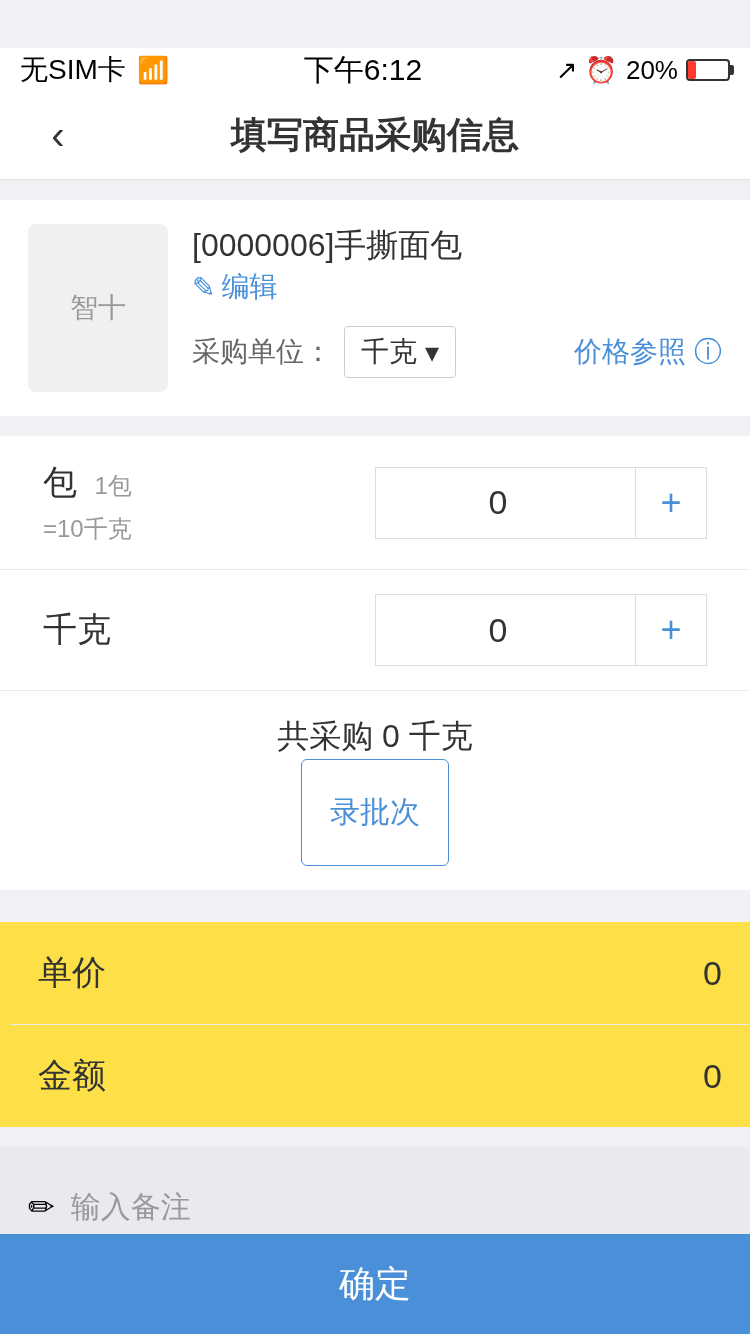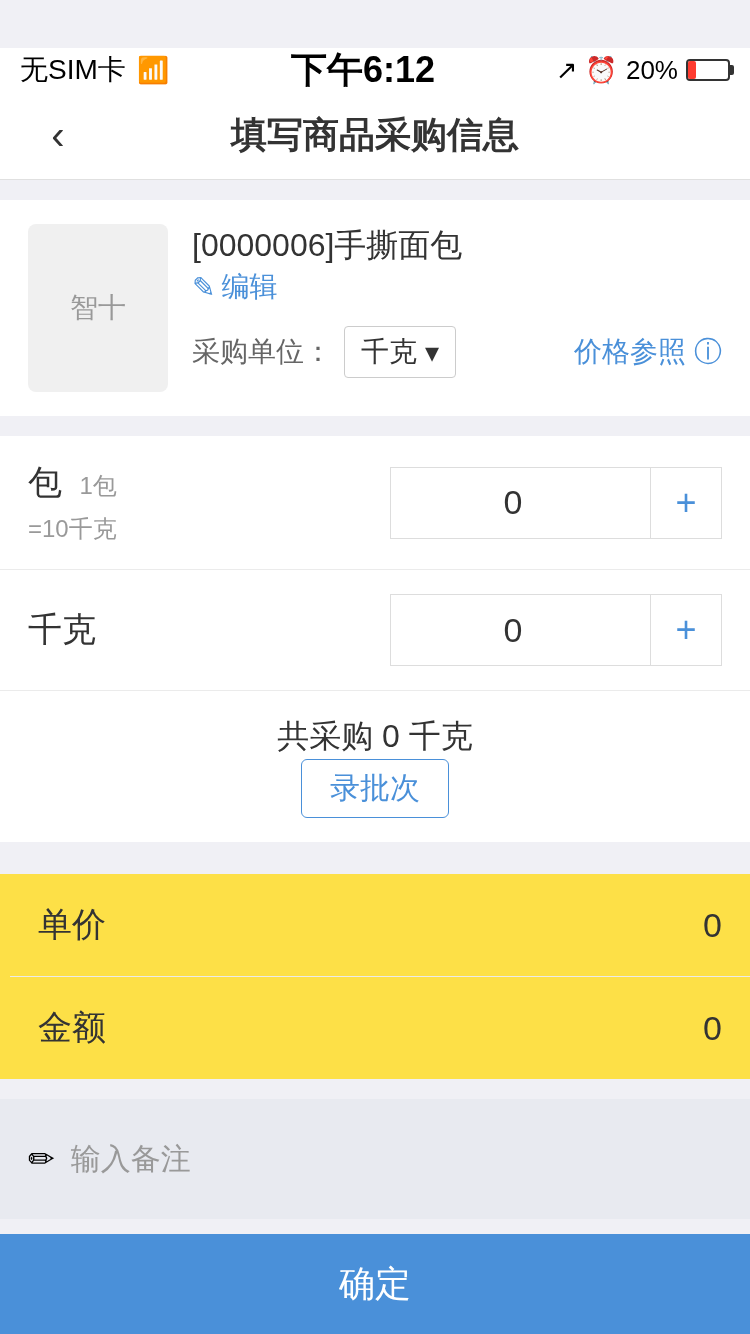--- a/index.html
+++ b/index.html
@@ -18,21 +18,21 @@
       height: 44px;
       display: flex;
       align-items: center;
       justify-content: space-between;
       padding: 0 20px;
       font-size: 28px;
       font-weight: 500;
       margin-top: 48px;
     }
     .status-left { display: flex; align-items: center; gap: 12px; }
-    .status-center { font-size: 36px; font-weight: 700; }
+    .status-center { font-size: 30px; font-weight: 400; }
     .status-right { display: flex; align-items: center; gap: 8px; font-size: 26px; }
     .battery {
       width: 44px; height: 22px; border: 2px solid #333; border-radius: 4px;
       position: relative; display: flex; align-items: center;
     }
     .battery::after {
       content: ''; position: absolute; right: -6px; top: 50%; transform: translateY(-50%);
       width: 4px; height: 10px; background: #333; border-radius: 0 2px 2px 0;
     }
     .battery-fill {
@@ -86,21 +86,21 @@
     }
     .price-ref { color: #4a90d9; font-size: 28px; margin-left: auto; display: flex; align-items: center; gap: 8px; cursor: pointer; }
 
     
     .section-divider { height: 20px; background: #f0f0f5; }
 
     
     .input-section { background: #fff; }
     .input-row {
       display: flex; align-items: center;
-      padding: 24px 28px;
+      padding: 24px 43px;
       border-bottom: 1px solid #ebebeb;
     }
     .input-label { font-size: 34px; color: #333; width: 120px; }
     .input-sublabel { font-size: 24px; color: #999; margin-left: 8px; }
     .input-control { margin-left: auto; display: flex; align-items: center; gap: 0; }
     .number-input {
       width: 260px; height: 72px;
       border: 1px solid #ddd; border-right: none;
       text-align: center; font-size: 34px; color: #333;
       outline: none; background: #fff;
@@ -115,21 +115,21 @@
     
     .total-row {
       background: #fff;
       display: flex; align-items: center; justify-content: space-between;
       padding: 24px 28px;
       flex-direction: column;
     }
     .total-text { font-size: 32px; color: #333; }
     .batch-btn {
       border: 1px solid #4a90d9; border-radius: 6px;
-      padding: 8px 28px; color: #4a90d9; font-size: 30px;
+      padding: 32px 28px; color: #4a90d9; font-size: 30px;
       background: #fff; cursor: pointer;
     }
 
     
     .price-section { background: #fde047; margin-top: 12px; padding-left: 10px; }
     .price-row {
       display: flex; align-items: center; justify-content: space-between;
       padding: 28px 28px;
       border-bottom: 1px solid #ebebeb;
     }

